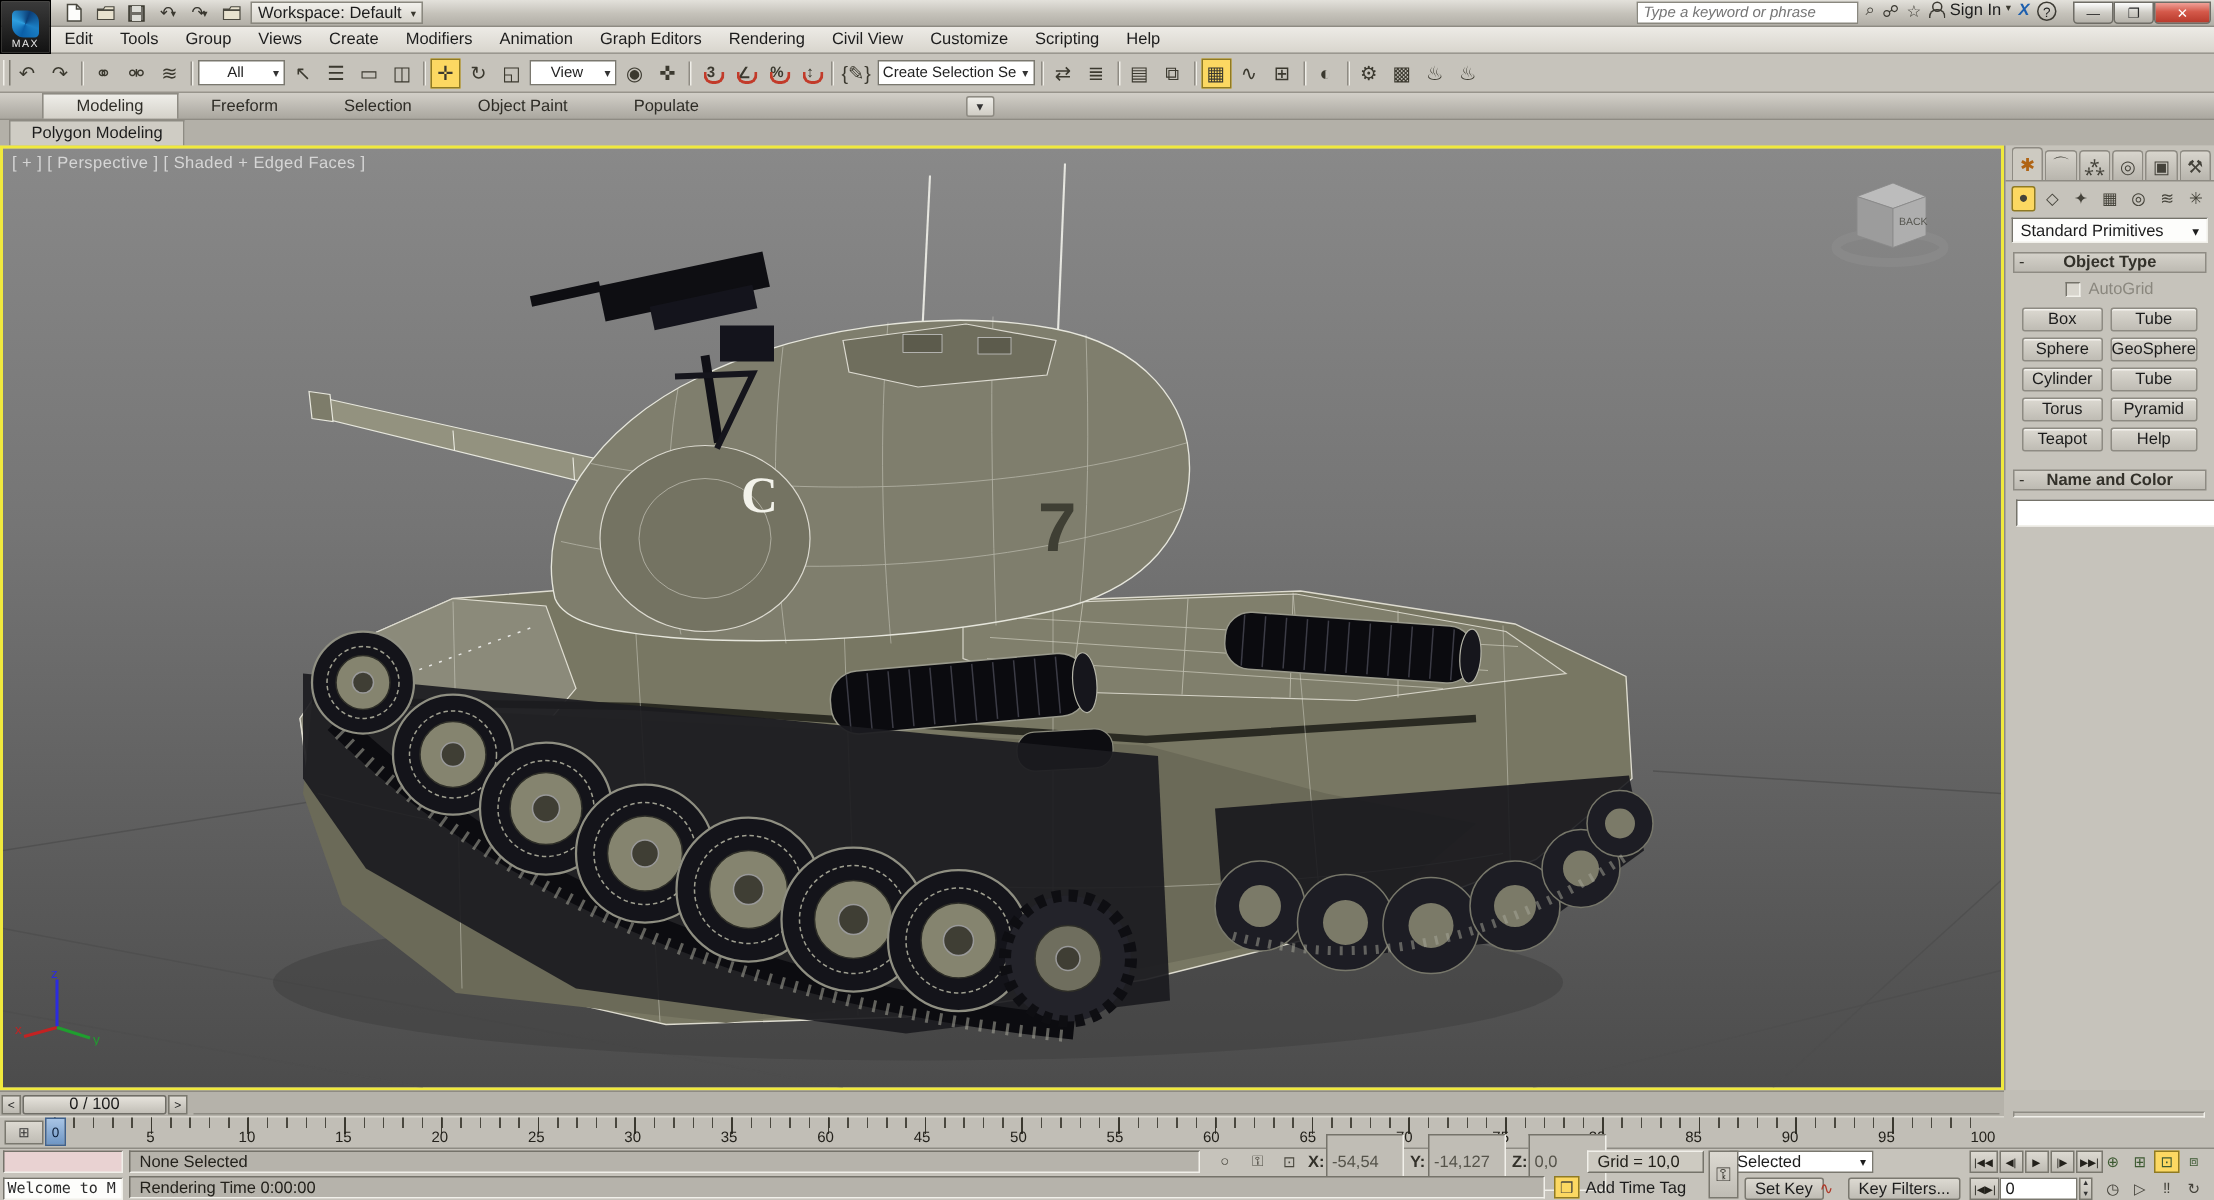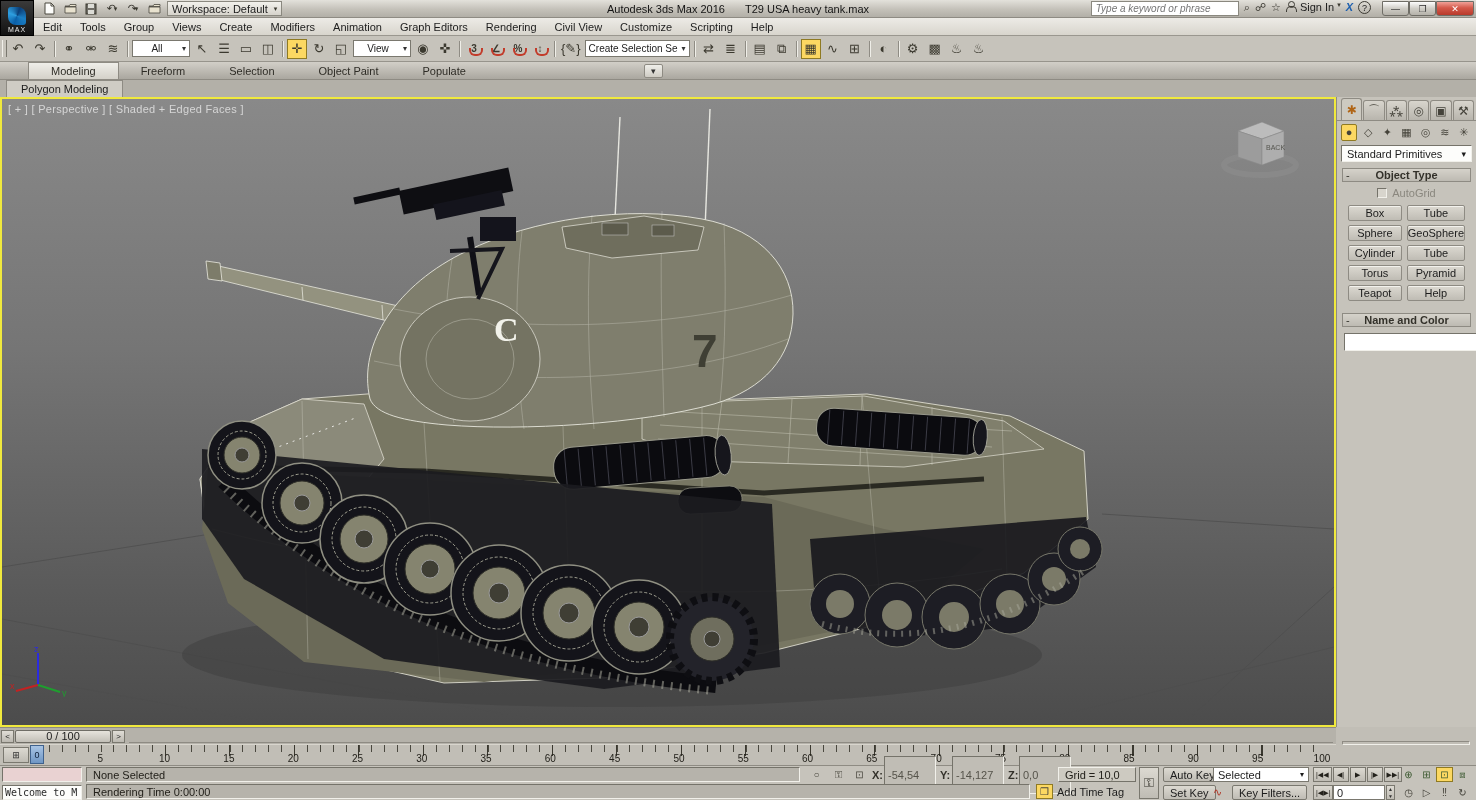--- a/index.html
+++ b/index.html
@@ -38,21 +38,21 @@
   #signin-label { cursor:pointer; }
   .x-logo { color:#1d5fae; font-weight:bold; font-style:italic; cursor:pointer; }
   .help-circ { width:13px; height:13px; border:1px solid #3c3a33; border-radius:50%; display:flex; align-items:center; justify-content:center; font-size:9px; cursor:pointer; }
   .win-btns { display:flex; margin-left:6px; }
   .win-btn { width:27px; height:15px; display:flex; align-items:center; justify-content:center; font-size:9px; color:#2a2a2a; cursor:pointer;
     background:linear-gradient(180deg,#fdfdfd,#cfcdc6 50%,#b5b2aa); border:1px solid #6f6d66; border-radius:0 0 3px 3px; }
   .win-btn.close { background:linear-gradient(180deg,#f0a198,#d4594a 45%,#b83a2c); color:#fff; width:38px; }
 
   
   #menubar { position:absolute; top:18px; left:34px; right:0; height:18px;
-    background:linear-gradient(180deg,#edebe6,#d8d5cd); border-bottom:1px solid #9a978f; display:flex; align-items:center; }
+    background:linear-gradient(180deg,#edebe6,#d8d5cd); border-bottom:1px solid #9a978f; display:flex; align-items:flex-start; }
   .menu-item { padding:2px 9px; cursor:pointer; }
 
   
   #toolbar { position:absolute; top:36px; left:0; right:0; height:26px; background:#c6c3bb;
     border-bottom:1px solid #97948c; display:flex; align-items:center; padding-left:8px; gap:2px; }
   #toolbar::before { content:""; position:absolute; left:2px; top:4px; bottom:4px; width:3px;
     border-left:1px solid #f1f0ea; border-right:1px solid #7a786f; }
   .tbtn { min-width:20px; height:20px; display:flex; align-items:center; justify-content:center;
     color:#3b392f; font-size:13px; cursor:pointer; border:1px solid transparent; padding:0 1px; }
   .tbtn.active { background:#fcd862; border:1px solid #8f7a23; }
@@ -143,21 +143,21 @@
   .coord-field { width:52px; height:28px; display:flex; align-items:center; padding:18px 3px; color:#55534a;
     background:#c0bdb5; border:1px solid; border-color:#75736a #f1f0ea #f1f0ea #75736a; }
   #grid-label { position:absolute; left:1058px; width:78px; top:1px; }
   #addtag-wrap { position:absolute; left:1036px; top:0; display:flex; align-items:center; gap:4px; }
   #big-key-btn { position:absolute; left:1139px; top:1px; width:20px; height:32px; display:flex; align-items:center; justify-content:center;
     background:linear-gradient(180deg,#dcd9d1,#bfbcb4); border:1px solid #7a786f; font-size:13px; color:#33312a; cursor:pointer; }
   .key-btn { height:15px; padding:0 6px; display:flex; align-items:center; cursor:pointer;
     background:linear-gradient(180deg,#dcd9d1,#bfbcb4); border:1px solid #7a786f; border-radius:2px; }
   #autokey-btn { position:absolute; left:1163px; }
   #setkey-btn { position:absolute; left:1163px; }
-  #sel-combo { position:absolute; left:1213px; width:96px; height:15px; background:#fff; border:1px solid #7a786f;
+  #sel-combo { position:absolute; left:1153px; width:96px; height:15px; background:#fff; border:1px solid #7a786f;
     display:flex; align-items:center; justify-content:space-between; padding:0 4px; cursor:pointer; }
   #sel-combo::after { content:"▾"; font-size:8px; }
   #tangent-ico { position:absolute; left:1213px; color:#b03a2a; font-size:11px; cursor:pointer; }
   #keyfilters-btn { position:absolute; left:1232px; }
   .pb-group { position:absolute; display:flex; gap:1px; }
   #playback-row { left:1313px; }
   .pb-btn { min-width:16px; height:15px; padding:0 2px; display:flex; align-items:center; justify-content:center; font-size:7px; color:#23211b; cursor:pointer;
     background:linear-gradient(180deg,#dcd9d1,#bfbcb4); border:1px solid #7a786f; }
   #keymode-btn { position:absolute; left:1313px; }
   #frame-field { position:absolute; left:1333px; width:52px; height:15px; background:#fff; border:1px solid #7a786f; display:flex; align-items:center; padding:0 3px; }
@@ -211,23 +211,20 @@
         <span class="g">
           <svg width="13" height="11" viewBox="0 0 13 11">
             <path d="M1,3 h4 l1,-1.5 h6 v2 h-11 z M1,4 h11 v6 h-11 z" fill="#e8e2cf" stroke="#4a483f" stroke-width="0.8"></path>
           </svg>
         </span>
       </span>
     </div>
   <div class="workspace-combo">
     <span>Workspace: Default</span>
     <span class="drop-arrow">▾</span>
-  </div>
-  <div id="title-center">
-    <b>Autodesk 3ds Max 2016</b><b>T29 USA heavy tank.max</b>
   </div>
   <div id="title-right">
     <input id="search-box" placeholder="Type a keyword or phrase" style="">
     <span class="tb-ico">⌕</span>
     <span class="tb-ico">☍</span>
     <span class="tb-ico">☆</span>
     <span class="person-ico"></span>
     <span id="signin-label">Sign In</span>
     <span class="drop-arrow">▾</span>
     <span class="x-logo">X</span>

